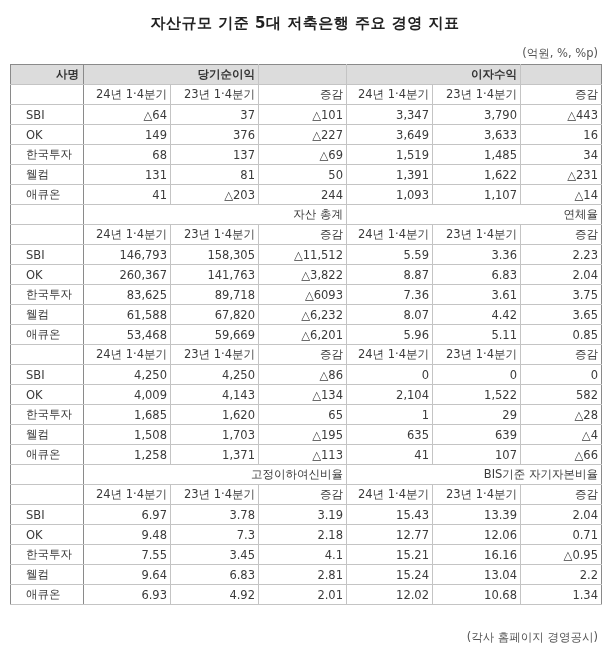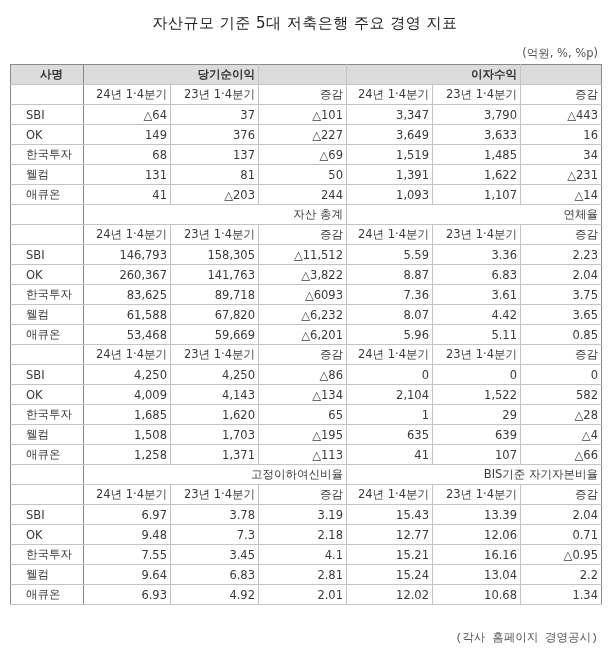--- a/index.html
+++ b/index.html
@@ -3,21 +3,21 @@
 <meta charset="utf-8">
 <style>
   html, body { margin: 0; padding: 0; background: #ffffff; }
   body {
     width: 610px; height: 658px; position: relative; overflow: hidden;
     font-family: "DejaVu Sans", "Liberation Sans", sans-serif;
     color: #333333;
   }
   .title {
     position: absolute; top: 14px; left: 0; width: 610px;
-    text-align: center; font-size: 15px; font-weight: normal; color: #222;
+    text-align: center; font-size: 15px; font-weight: bold; color: #222;
     letter-spacing: 0.5px;
   }
   .unit {
     position: absolute; top: 46px; right: 12px;
     font-size: 11.5px; color: #555;
   }
   table {
     position: absolute; top: 64px; left: 10px;
     width: 591px; border-collapse: collapse; table-layout: fixed;
     font-size: 11.5px; border: 1px solid #8a8a8a;
@@ -31,27 +31,27 @@
   col.c6 { width: 81px; }
   td {
     height: 19px; padding: 0 3px; border-bottom: 1px solid #c4c4c4;
     white-space: nowrap; overflow: hidden; color: #3a3a3a;
   }
   td.num { text-align: right; }
   td.vl { border-left: 1px solid #c4c4c4; }
   td.vs { border-left: 1px solid #8a8a8a; }
   td.name { text-align: left; padding-left: 15px; }
   tr.top td { background: #dcdcdc; font-weight: bold; color: #333; }
-  tr.top td.corner { text-align: right; padding-right: 20px; }
+  tr.top td.corner { text-align: right; padding-right: 4px; }
   td.sect { text-align: right; padding-left: 8px; }
   td.sub { text-align: center; }
   td.sub.r { text-align: right; margin-top: 20px; }
   .footer {
     position: absolute; top: 630px; right: 12px;
-    font-size: 11.5px; color: #555; font-family: Liberation Mono, monospace;
+    font-size: 11.5px; color: #555;
   }
 </style>
 </head>
 <body>
 
 <div class="title">자산규모 기준 5대 저축은행 주요 경영 지표</div>
 <div class="unit">(억원, %, %p)</div>
 
 <table>
   <colgroup>

